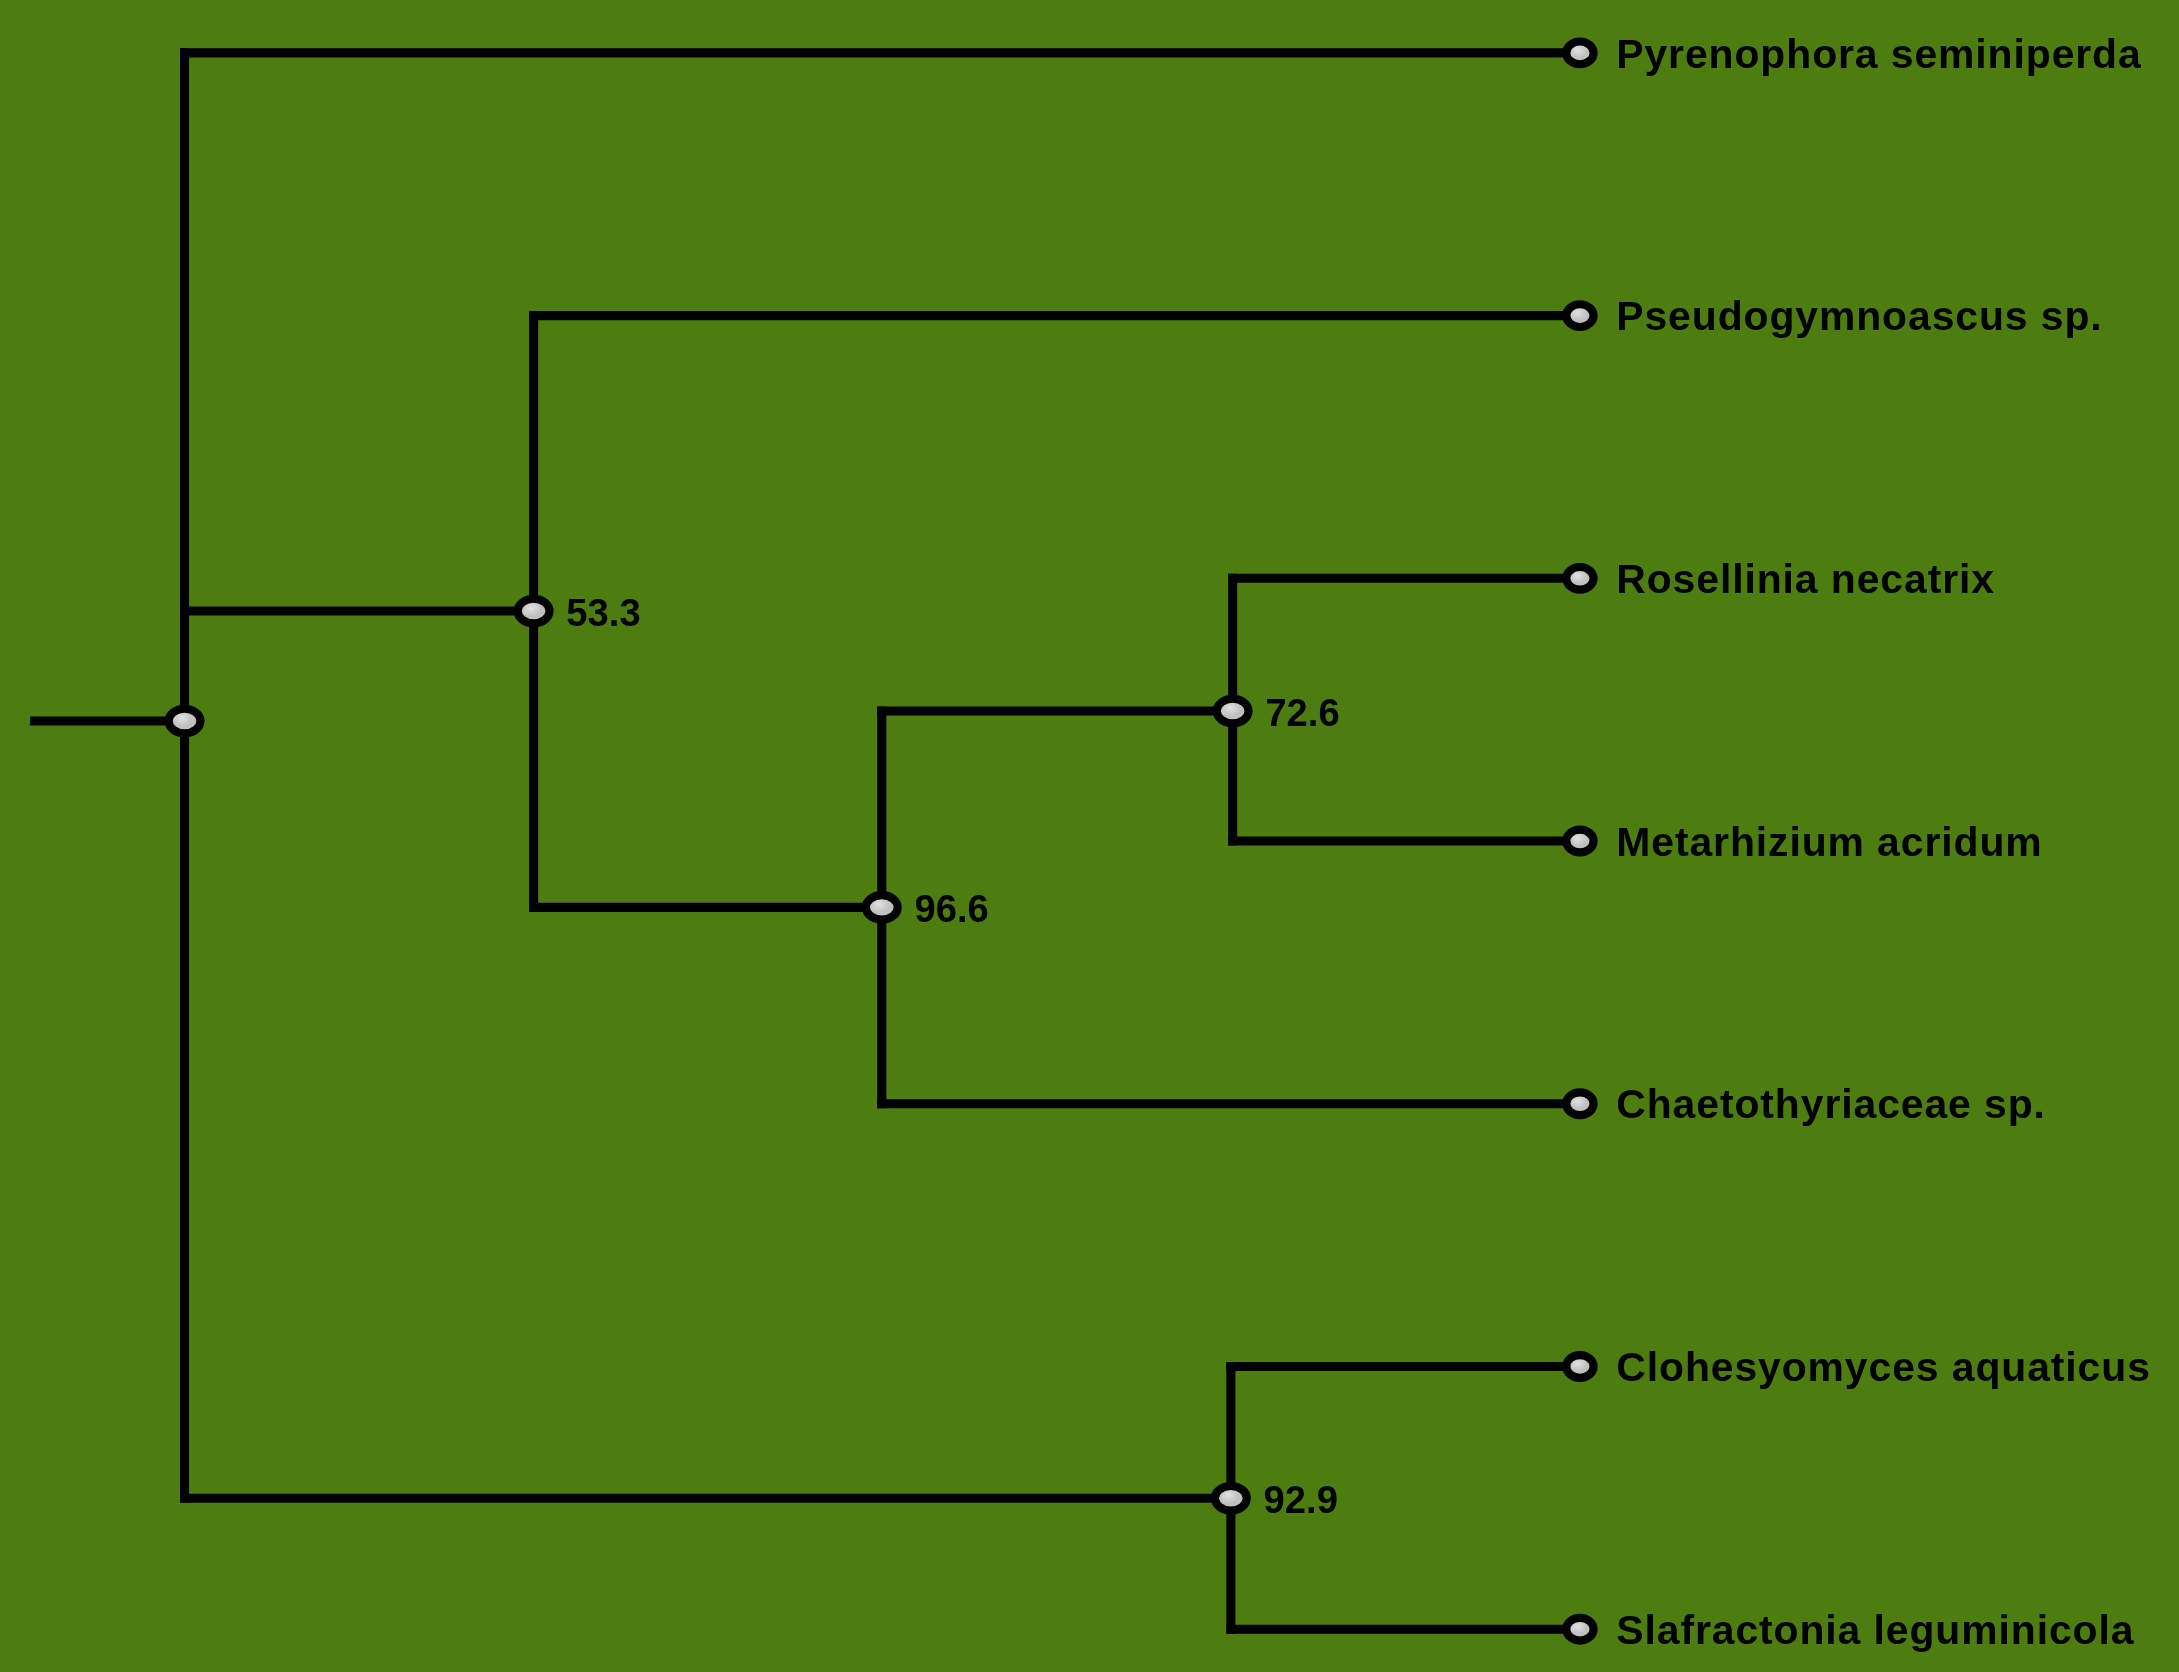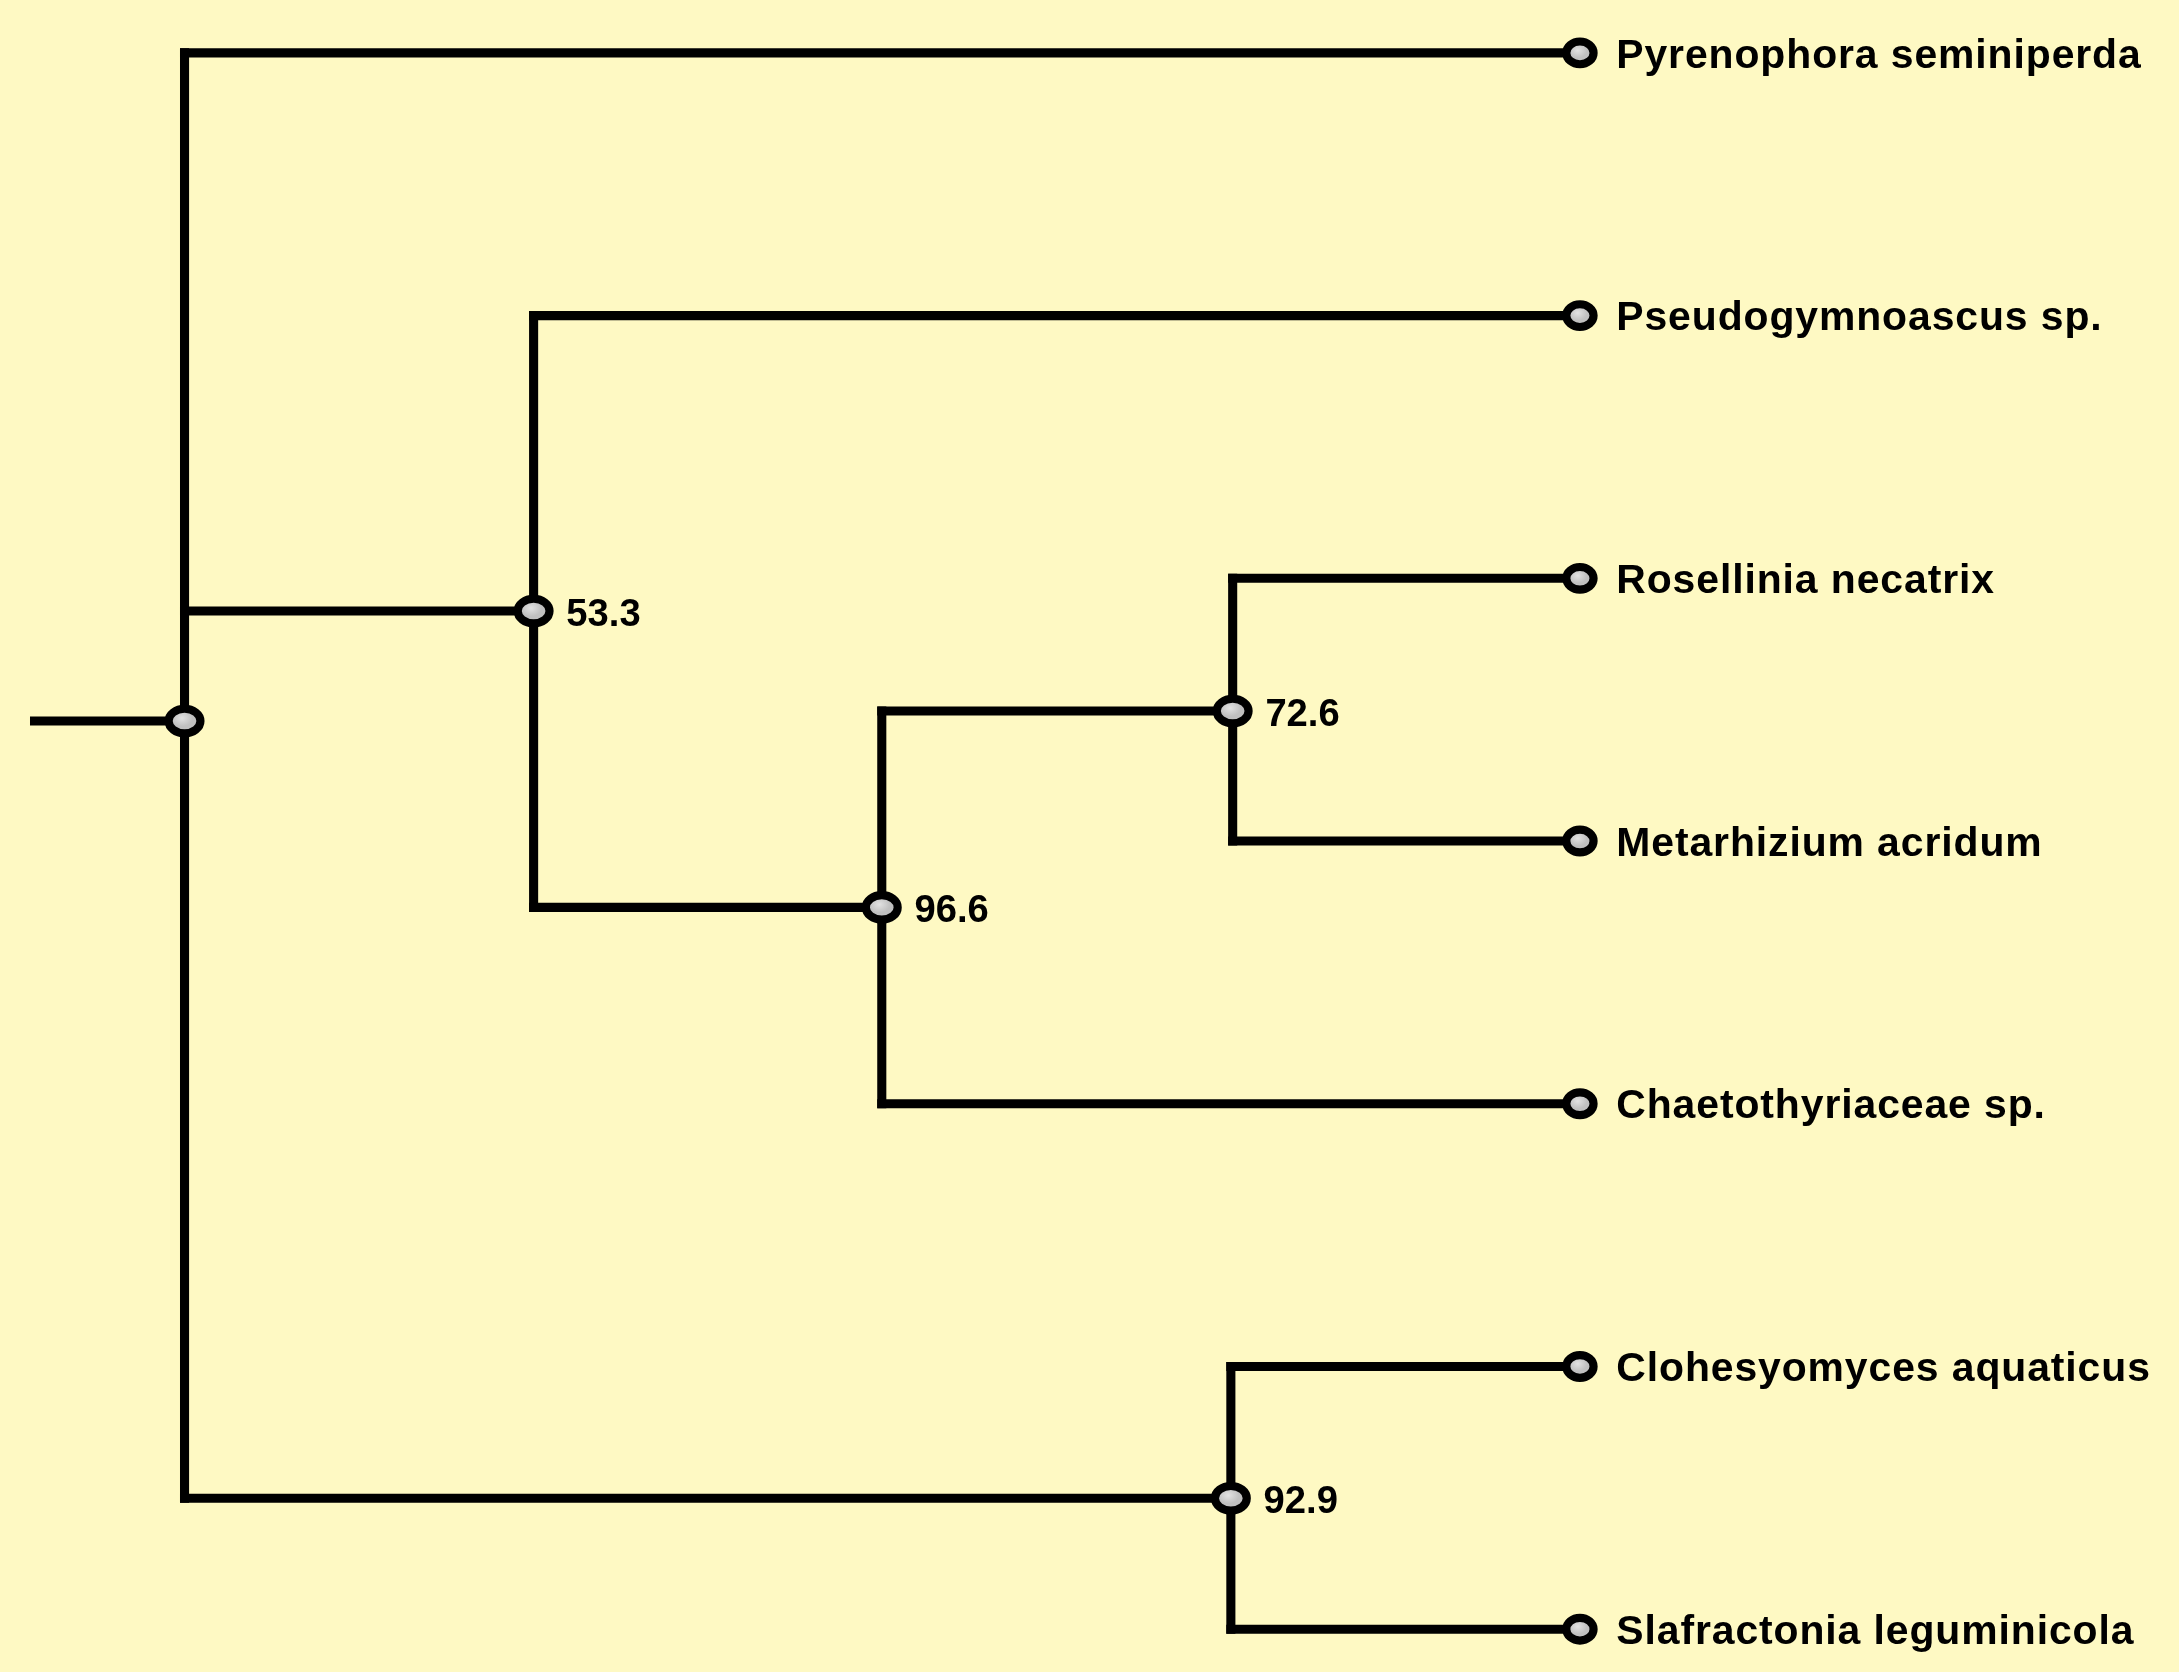--- a/index.html
+++ b/index.html
@@ -7,21 +7,21 @@
     padding: 0;
     width: 2179px;
     height: 1673px;
     background: #ffffff;
     overflow: hidden;
   }
   #tree-wrap {
     position: relative;
     width: 2179px;
     height: 1673px;
-    background: #fef9c3;
+    background: #4d7c0f;
   }
   svg {
     display: block;
   }
   svg text {
     font-family: "Liberation Sans", sans-serif;
     font-weight: bold;
     fill: #000000;
   }
   svg text.taxon-label {

